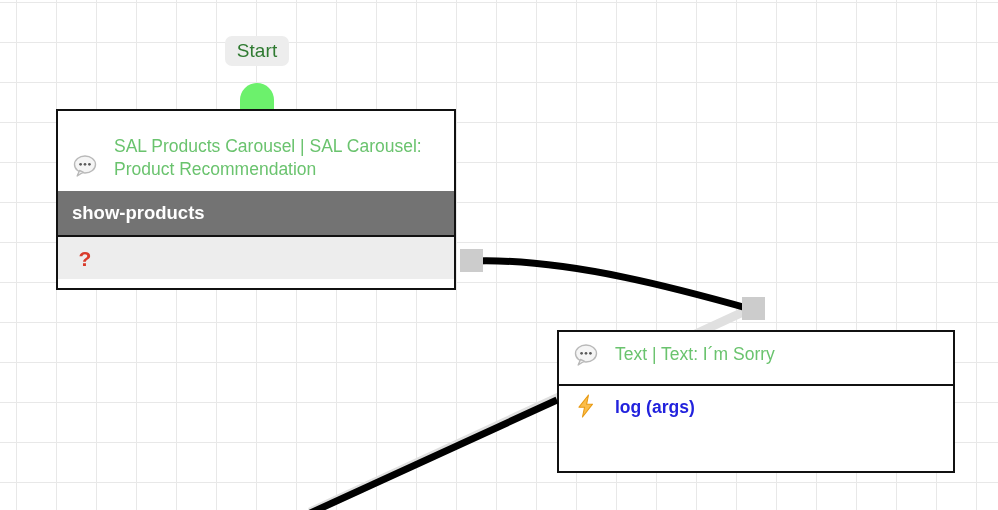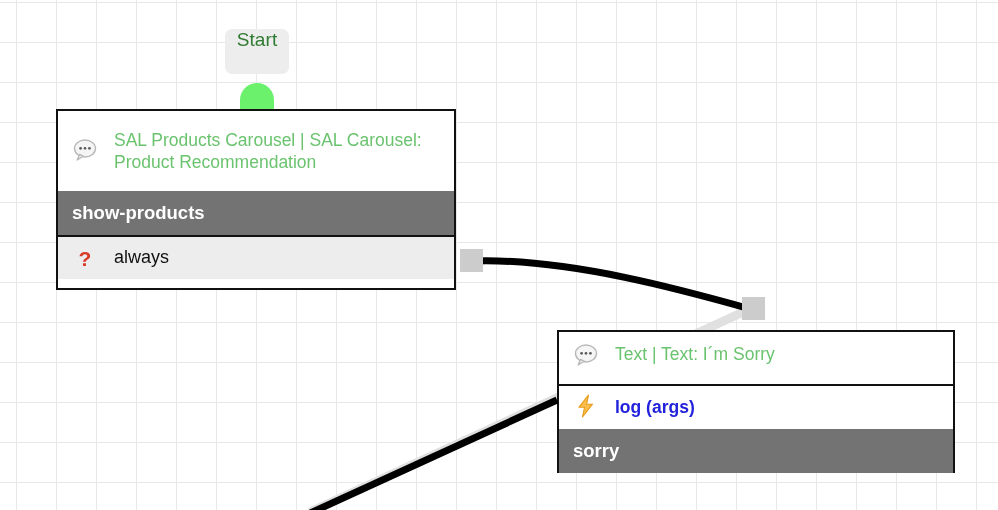--- a/index.html
+++ b/index.html
@@ -40,27 +40,27 @@
     width: 998px;
     height: 510px;
     pointer-events: none;
     z-index: 5;
   }
 
   
   .start-node {
     position: absolute;
     left: 225px;
-    top: 29px;
+    top: 36px;
     width: 64px;
-    height: 45px;
+    height: 30px;
     background: #ededed;
     border-radius: 7px;
     display: flex;
-    align-items: flex-start;
+    align-items: center;
     justify-content: center;
     z-index: 3;
   }
   .start-label {
     color: #2f7a31;
     font-size: 19px;
     font-family: "Liberation Sans", sans-serif;
     letter-spacing: 0.1px;
   }
   .start-stem {
@@ -101,21 +101,21 @@
     line-height: 1.28;
   }
 
   
   .row-header {
     background: #ffffff;
     color: #6ac36e;
     font-size: 17.5px;
     padding-top: 11px;
     padding-bottom: 11px;
-    align-items: center;
+    align-items: flex-end;
   }
   .row-header .row-icon { margin-top: 1px; }
   .row-header .row-text { color: #6ac36e; }
 
   
   .row-action {
     background: #ffffff;
     color: #2222dd;
     font-size: 17.5px;
     border-top: 2px solid #111111;
@@ -210,21 +210,20 @@
       </span>
       <span class="row-text">SAL Products Carousel | SAL Carousel: Product Recommendation</span>
     </div>
     <div class="node-row row-name">
       <span>show-products</span>
     </div>
     <div class="node-row row-cond">
       <span class="row-icon">
         <span class="q-icon">?</span>
       </span>
-      <span class="row-text">always</span>
     </div>
   </div>
 
   <div class="node" id="node-sorry">
     <div class="node-row row-header">
       <span class="row-icon">
         <svg width="24" height="22" viewBox="0 0 24 22" xmlns="http://www.w3.org/2000/svg">
           <ellipse cx="12" cy="9.5" rx="10.5" ry="8.5" fill="#f5f5f5" stroke="#b9b9b9" stroke-width="1.4"></ellipse>
           <path d="M 6.5 15.5 L 4.2 21 L 10.2 17.2 Z" fill="#f5f5f5" stroke="#b9b9b9" stroke-width="1.4" stroke-linejoin="round"></path>
           <circle cx="7.6" cy="9.3" r="1.35" fill="#5b5b5b"></circle>
@@ -235,23 +234,20 @@
       <span class="row-text">Text | Text: I´m Sorry</span>
     </div>
     <div class="node-row row-action">
       <span class="row-icon">
         <svg width="20" height="24" viewBox="0 0 20 24" xmlns="http://www.w3.org/2000/svg">
           <path d="M 12.5 1 L 3 13.2 L 8.6 13.2 L 6.5 23 L 16.5 10.2 L 10.6 10.2 Z" fill="#fbbd4a" stroke="#e89b16" stroke-width="1.1" stroke-linejoin="round"></path>
         </svg>
       </span>
       <span class="row-text">log (args)</span>
     </div>
-    <div class="node-row row-name">
-      <span>sorry</span>
-    </div>
   </div>
 
   <svg id="edges-over" viewBox="0 0 998 510" xmlns="http://www.w3.org/2000/svg">
     <path d="M 306 515 L 557 400" fill="none" stroke="#000000" stroke-width="7" stroke-linecap="butt"></path>
     <path d="M 557 400 L 557 331 L 754 312" fill="none" stroke="#000000" stroke-width="0"></path>
     <path d="M 556 331 L 754 311" fill="none" stroke="#000000" stroke-width="7" stroke-linecap="butt" style="display:none"></path>
     <path d="M 660 322 L 756 309" fill="none" stroke="#000000" stroke-width="0"></path>
   </svg>
 
 </div>

